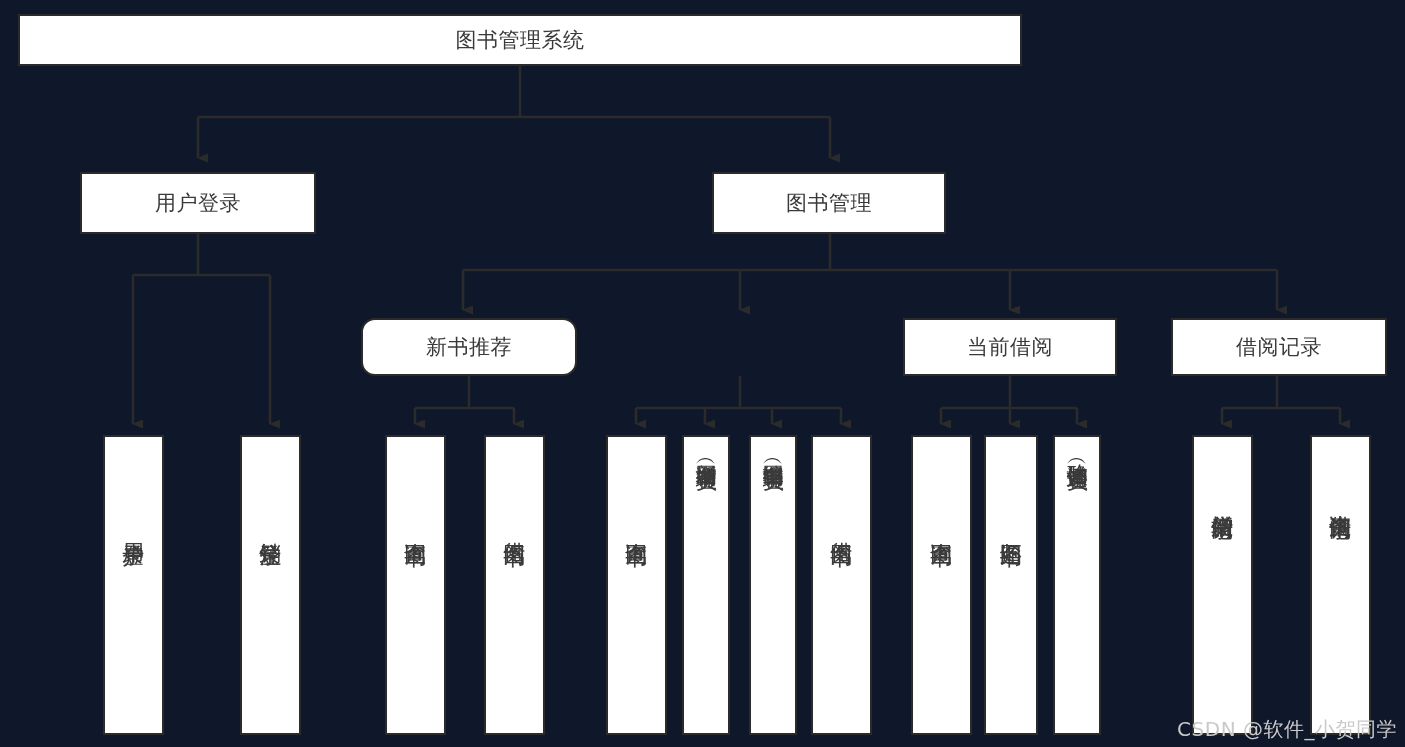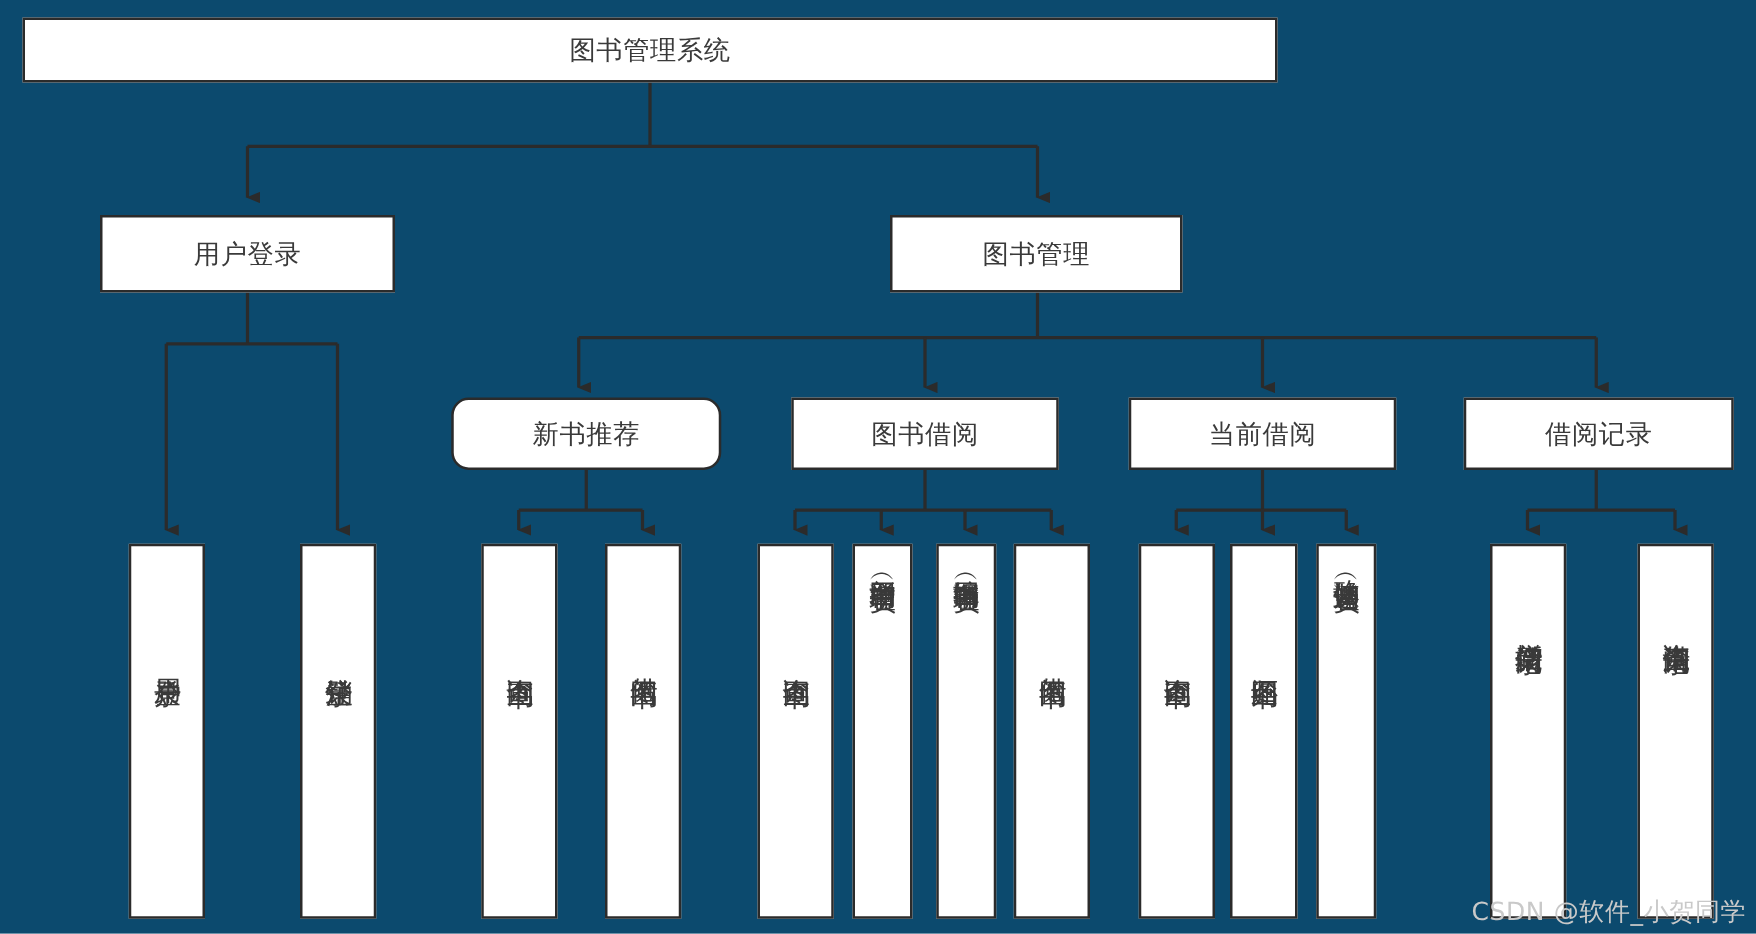--- a/index.html
+++ b/index.html
@@ -4,21 +4,21 @@
 <style>
   html, body {
     margin: 0;
     padding: 0;
     background: #ffffff;
   }
   #canvas {
     position: relative;
     width: 1405px;
     height: 747px;
-    background: #0c4a6e;
+    background: #0f172a;
     font-family: "DejaVu Sans", "Liberation Sans", sans-serif;
     overflow: hidden;
   }
   #edges {
     position: absolute;
     left: 0;
     top: 0;
     width: 1405px;
     height: 747px;
     pointer-events: none;
@@ -133,23 +133,20 @@
   <div class="node h" style="left:80px; top:172px; width:236px; height:62px;">
     <span>用户登录</span>
   </div>
   <div class="node h" style="left:712px; top:172px; width:234px; height:62px;font-family:Liberation Serif, serif;">
     <span>图书管理</span>
   </div>
 
   <div class="node h" style="left:361px; top:318px; width:216px; height:58px;border-radius:14px;">
     <span>新书推荐</span>
   </div>
-  <div class="node h" style="left:633px; top:318px; width:214px; height:58px;">
-    <span>图书借阅</span>
-  </div>
   <div class="node h" style="left:1171px; top:318px; width:216px; height:58px;">
     <span>借阅记录</span>
   </div>
   <div class="node h" style="left:903px; top:318px; width:214px; height:58px;">
     <span>当前借阅</span>
   </div>
 
   <div class="node v mid" style="left:103px; top:435px; width:61px; height:300px;">
     <span class="vtext">用户登录</span>
   </div>

